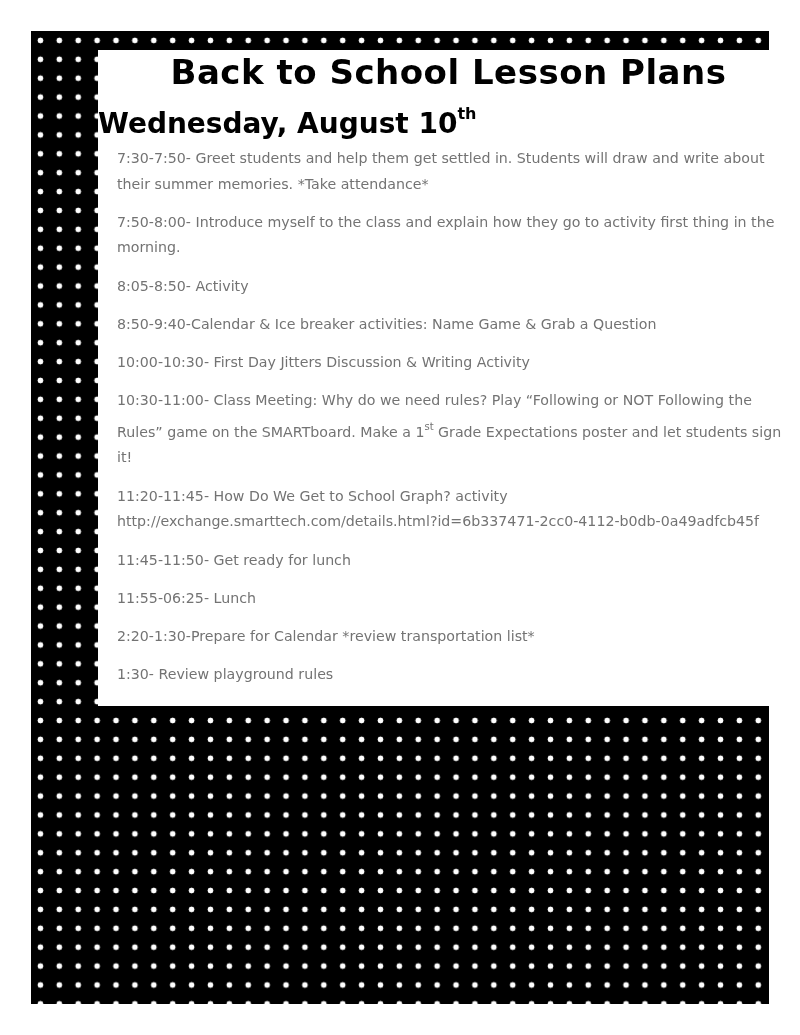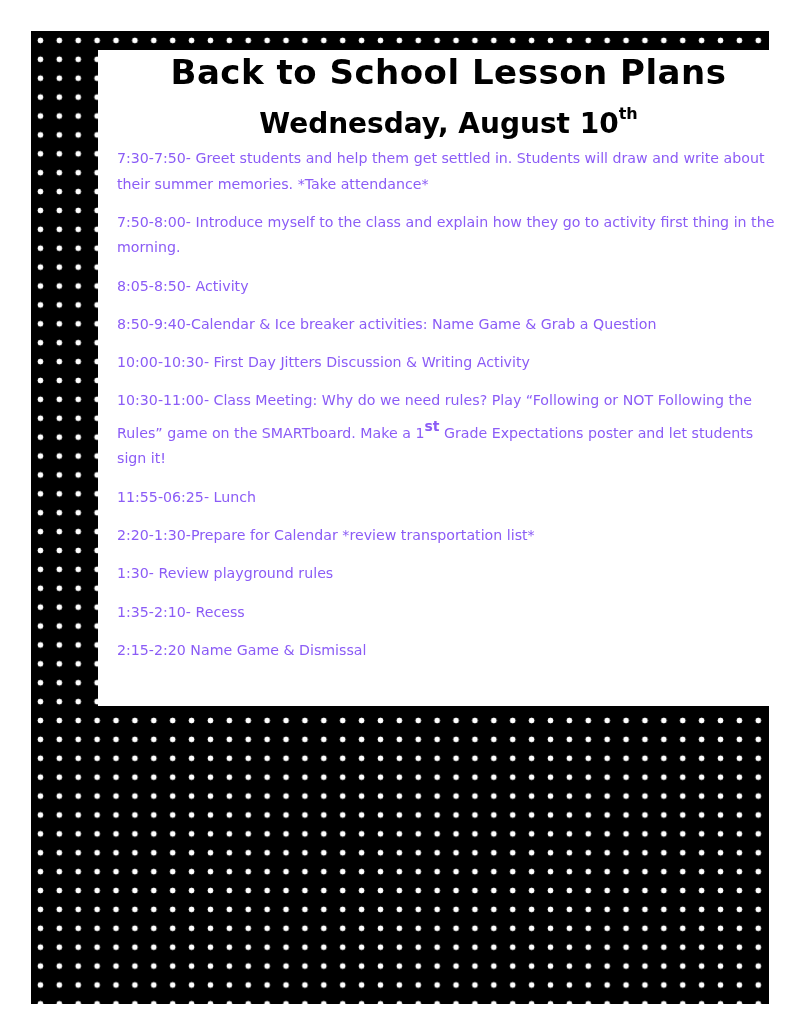--- a/index.html
+++ b/index.html
@@ -15,34 +15,34 @@
     position: absolute; left: 50px; top: 50px; width: 701px; height: 656px;
     background: #ffffff; overflow: hidden; margin-left: 48px;
   }
   .title {
     position: absolute; left: 0; top: 2px; width: 701px; text-align: center;
     font-family: "DejaVu Sans", sans-serif; font-weight: bold;
     font-size: 34px; letter-spacing: 0.5px; color: #000;
     line-height: 40px;
   }
   .subtitle {
-    position: absolute; left: 0; top: 46px; width: 701px; text-align: center;
+    position: absolute; left: 0; top: 46px; width: 701px; 
     font-family: "DejaVu Sans", sans-serif; font-weight: bold;
     font-size: 28px; color: #000; line-height: 36px;
   }
   .subtitle sup { font-size: 16px; vertical-align: 14px; }
   .schedule {
     position: absolute; left: 19px; top: 96px; width: 668px;
     font-family: "DejaVu Sans", sans-serif; font-size: 14.2px;
-    line-height: 25.5px; color: #8b5cf6;
+    line-height: 25.5px; color: #737373;
   }
   .entry { margin: 0 0 12.8px 0; }
   .entry.hanging { padding-left: 47px; text-indent: -47px; }
   .u { text-decoration: underline; text-decoration-color: #777; }
-  .sup { font-size: 14px; vertical-align: 7px; font-weight: bold; }
+  .sup { font-size: 10px; vertical-align: 7px; }
 </style>
 </head>
 <body>
 
 <div class="frame"></div>
 
 <div class="page">
   <div class="title">Back to School Lesson Plans</div>
   <div class="subtitle"><span>Wednesday, August 10</span><sup>th</sup></div>
 
@@ -59,20 +59,26 @@
     <div class="entry">
       <span>8:50-9:40-</span><span>Calendar &amp; Ice breaker activities: Name Game &amp; Grab a Question</span>
     </div>
     <div class="entry">
       <span>10:00-10:30-</span><span> First Day Jitters Discussion &amp; Writing Activity</span>
     </div>
     <div class="entry">
       <span>10:30-11:00-</span><span> Class Meeting: Why do we need rules? Play “Following or NOT Following the Rules” game on the SMARTboard. Make a 1</span><span class="sup">st</span><span> Grade Expectations poster and let students sign it!</span>
     </div>
     <div class="entry">
+      <span>11:20-11:45-</span><span> How Do We Get to School Graph? activity</span><br><span style="word-break: break-all;">http://exchange.smarttech.com/details.html?id=6b337471-2cc0-4112-b0db-0a49adfcb45f</span>
+    </div>
+    <div class="entry">
+      <span>11:45-11:50-</span><span> Get ready for lunch</span>
+    </div>
+    <div class="entry">
       <span>11:55-06:25-</span><span> Lunch</span>
     </div>
     <div class="entry">
       <span>2:20-1:30-</span><span>Prepare for Calendar *review transportation list*</span>
     </div>
     <div class="entry">
       <span>1:30-</span><span> Review playground rules</span>
     </div>
     <div class="entry">
       <span>1:35-2:10-</span><span> Recess</span>

